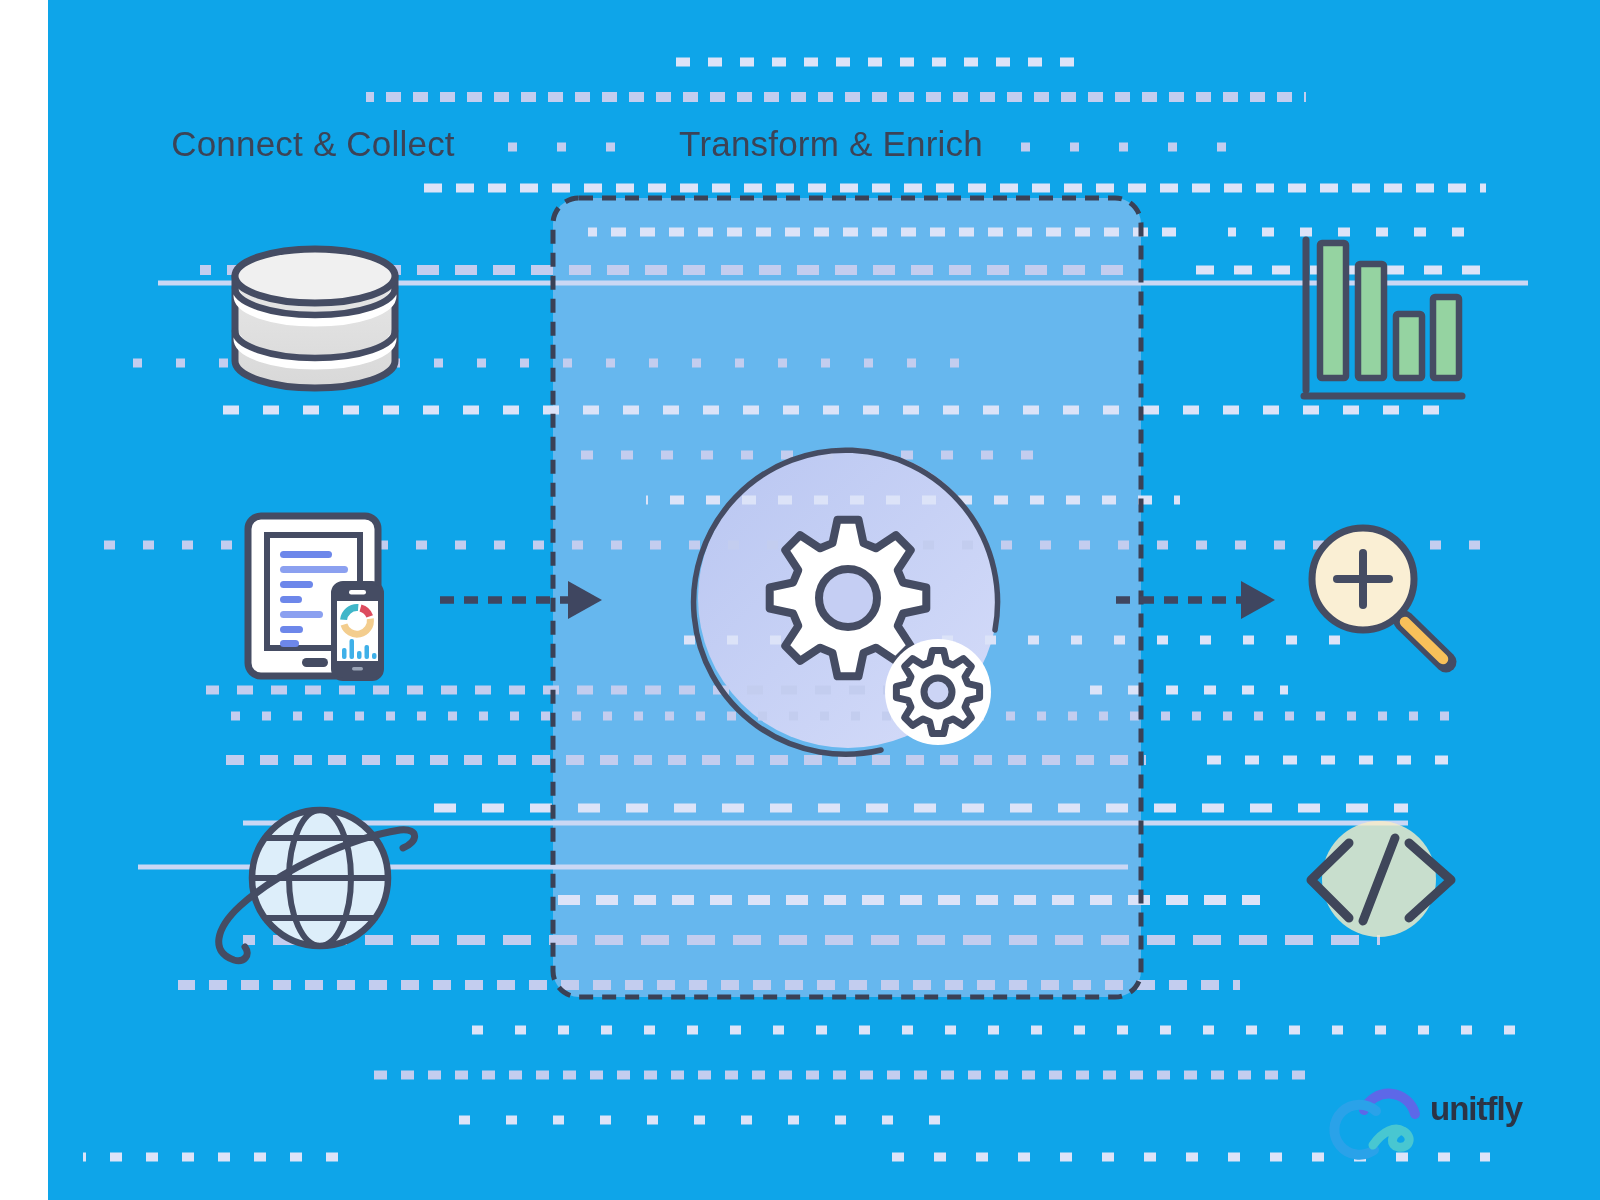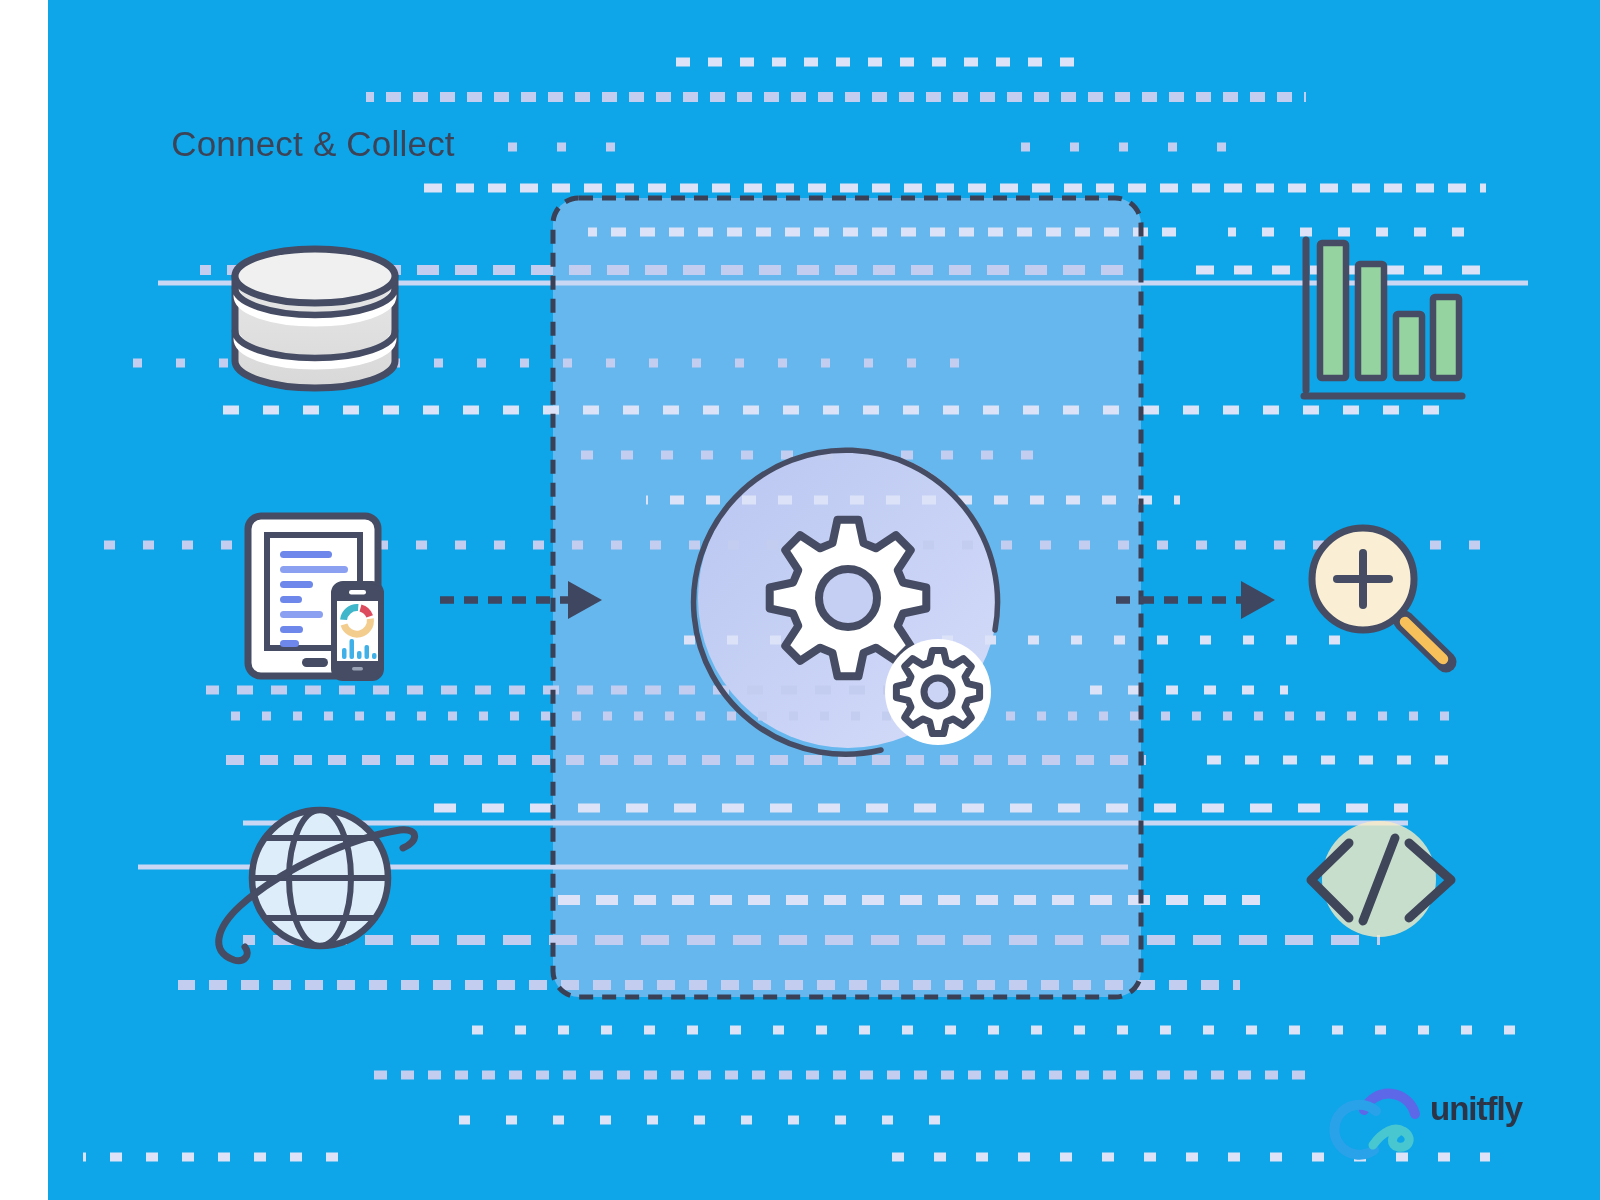--- a/index.html
+++ b/index.html
@@ -172,16 +172,17 @@
   </g>
 
   <g fill="none" stroke-linecap="round">
     <path d="M 1316 1110 A 27 27 0 0 1 1367 1114" stroke="#5d68e8" stroke-width="10"></path>
     <path d="M 1328 1111 A 25 25 0 1 0 1326 1150" stroke="#2aa2e9" stroke-width="10"></path>
     <path d="M 1325 1145 C 1335 1131 1347 1126 1355 1131 C 1366 1137 1361 1149 1350 1147 C 1342 1145 1343 1136 1350 1132" stroke="#48c7d1" stroke-width="9"></path>
   </g>
 </svg>
 
 <div class="stage-label" id="h1">Connect &amp; Collect</div>
+<div class="stage-label" id="h2">Transform &amp; Enrich</div>
 
 <div class="brand-text">unitfly</div>
 
 </div>
 
 </body></html>

